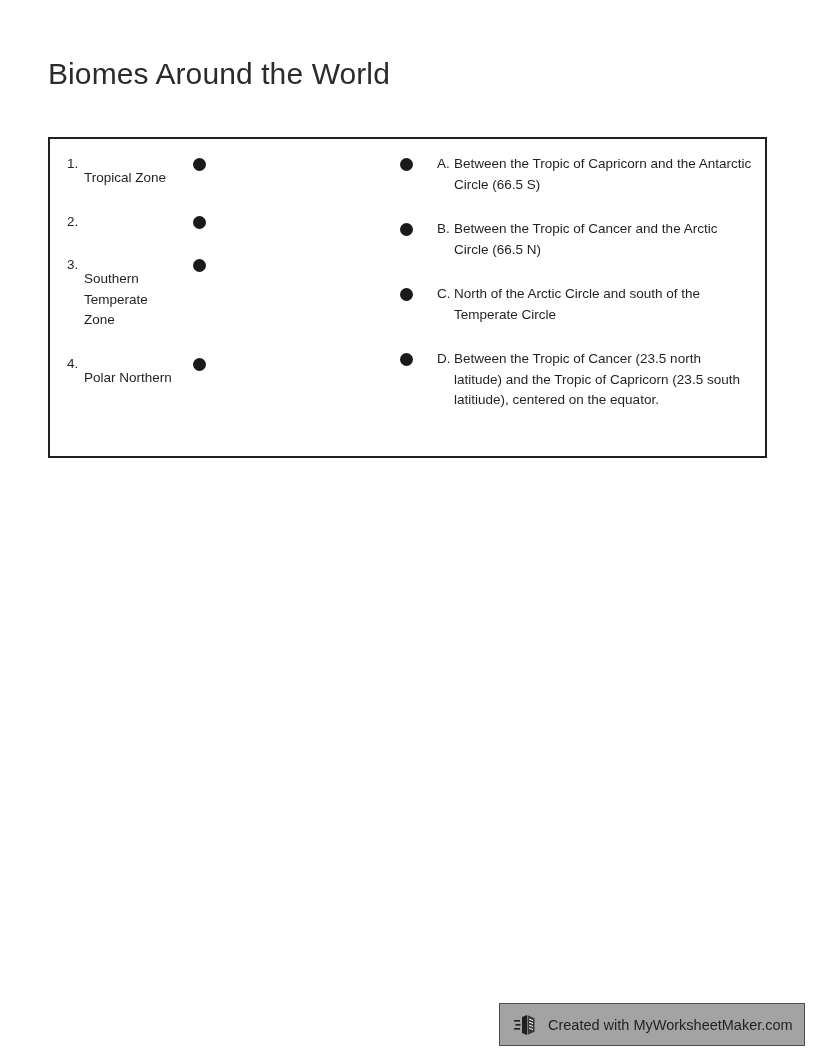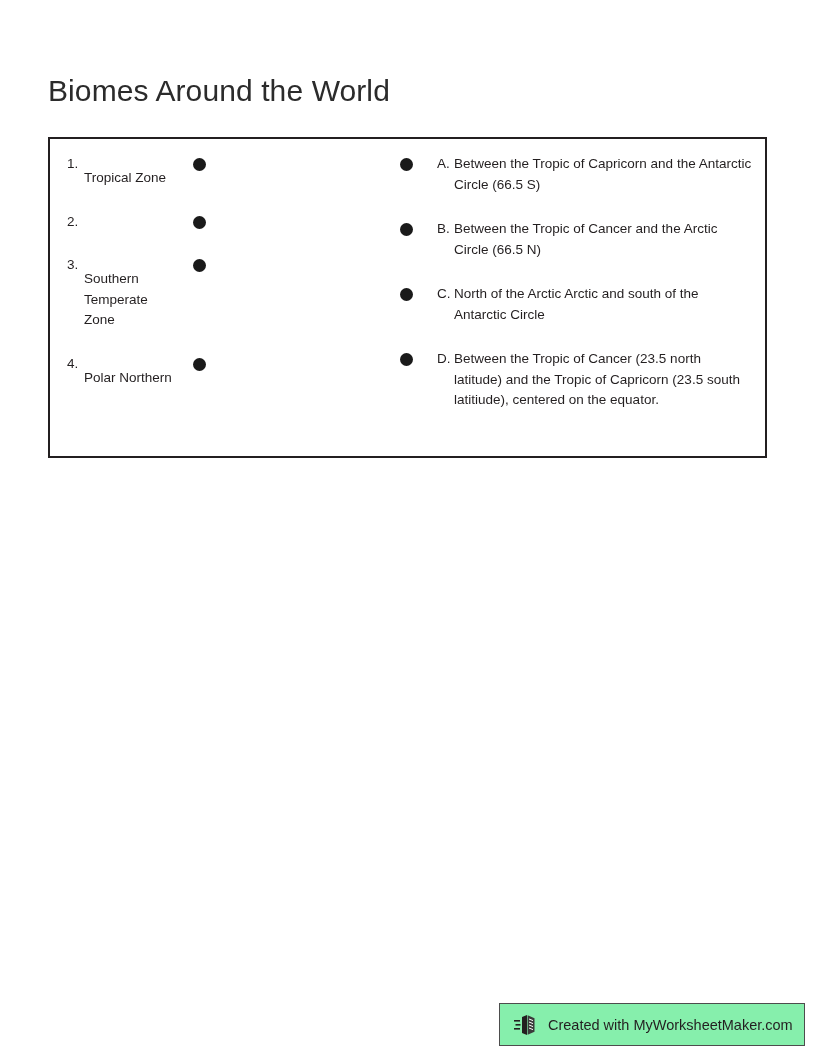--- a/index.html
+++ b/index.html
@@ -14,21 +14,21 @@
     color: #231f20;
     position: relative;
     overflow: hidden;
     -webkit-font-smoothing: antialiased;
   }
 
   
   .page-title {
     position: absolute;
     left: 48px;
-    top: 51px;
+    top: 34px;
     font-size: 30px;
     font-weight: 400;
     line-height: 40px;
     letter-spacing: 0.1px;
     color: #2b2b2b;
     white-space: nowrap;
   }
 
   
   .match-box {
@@ -134,21 +134,21 @@
 
   
   .footer-badge {
     position: absolute;
     left: 499px;
     top: 1003px;
     width: 306px;
     height: 43px;
     border: 1px solid #4d4d4d;
     box-sizing: border-box;
-    background: #86efac;
+    background: #a3a3a3;
     display: flex;
     align-items: center;
     padding-left: 14px;
   }
   .footer-logo {
     width: 26px;
     height: 24px;
     flex: 0 0 26px;
     margin-right: 8px;
     display: flex;
@@ -220,21 +220,21 @@
         <div class="answer-text">
           <span class="answer-letter">B.</span>
           <span class="answer-body">Between the Tropic of Cancer and the Arctic Circle (66.5 N)</span>
         </div>
       </div>
 
       <div class="answer-row">
         <span class="dot"></span>
         <div class="answer-text">
           <span class="answer-letter">C.</span>
-          <span class="answer-body">North of the Arctic Arctic and south of the Antarctic Circle</span>
+          <span class="answer-body">North of the Arctic Circle and south of the Temperate Circle</span>
         </div>
       </div>
 
       <div class="answer-row">
         <span class="dot"></span>
         <div class="answer-text">
           <span class="answer-letter">D.</span>
           <span class="answer-body">Between the Tropic of Cancer (23.5 north latitude) and the Tropic of Capricorn (23.5 south latitiude), centered on the equator.</span>
         </div>
       </div>

